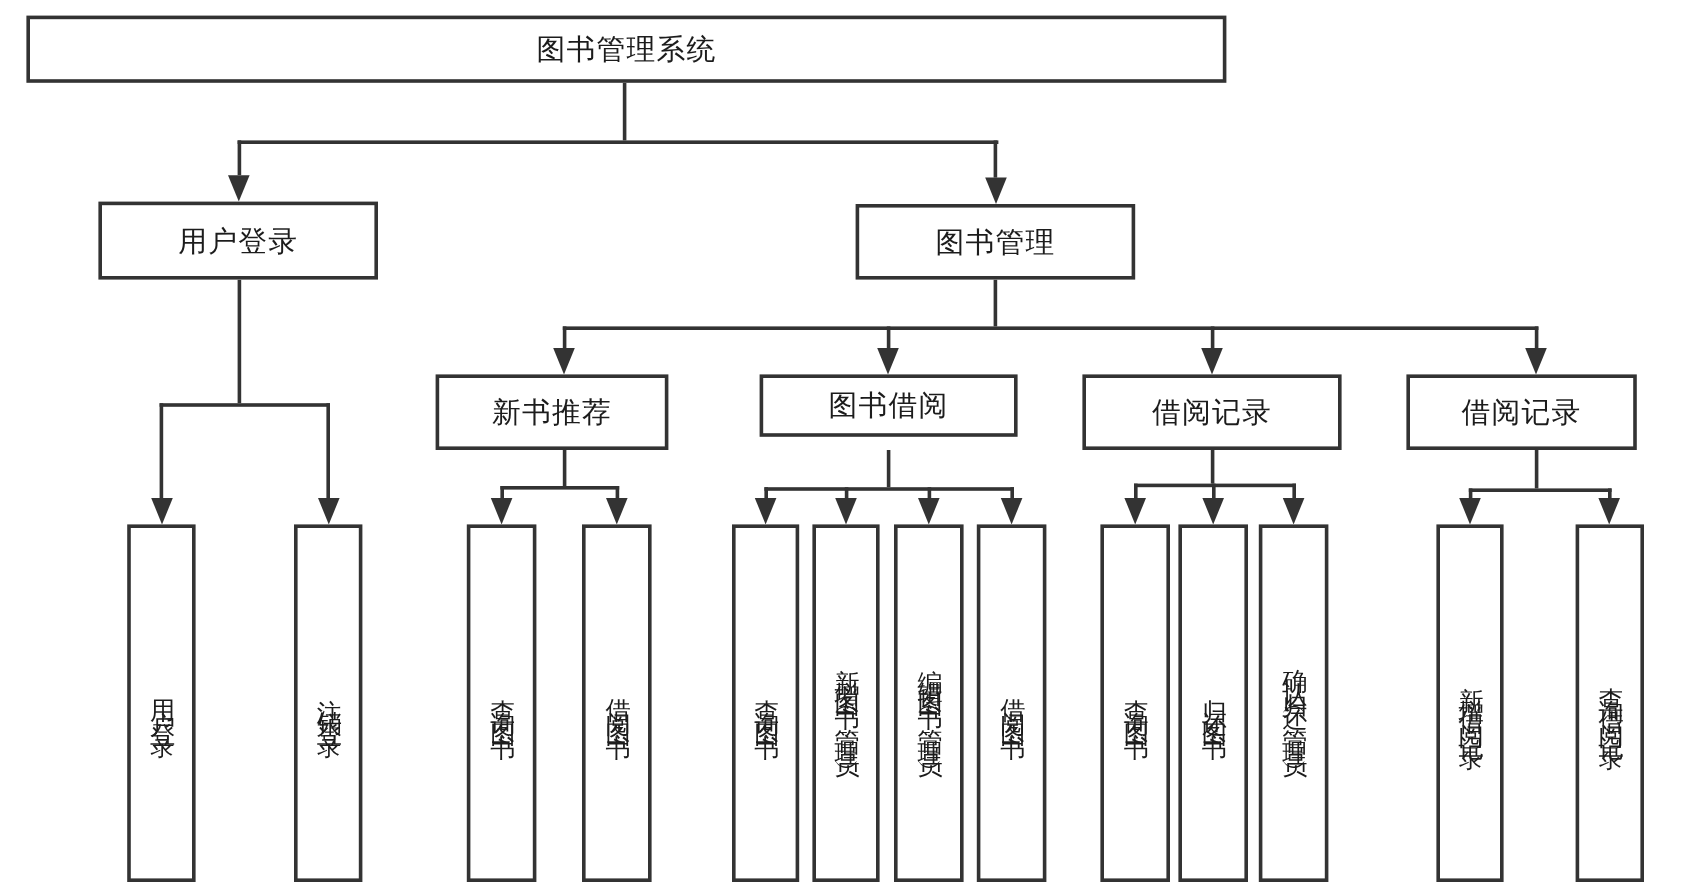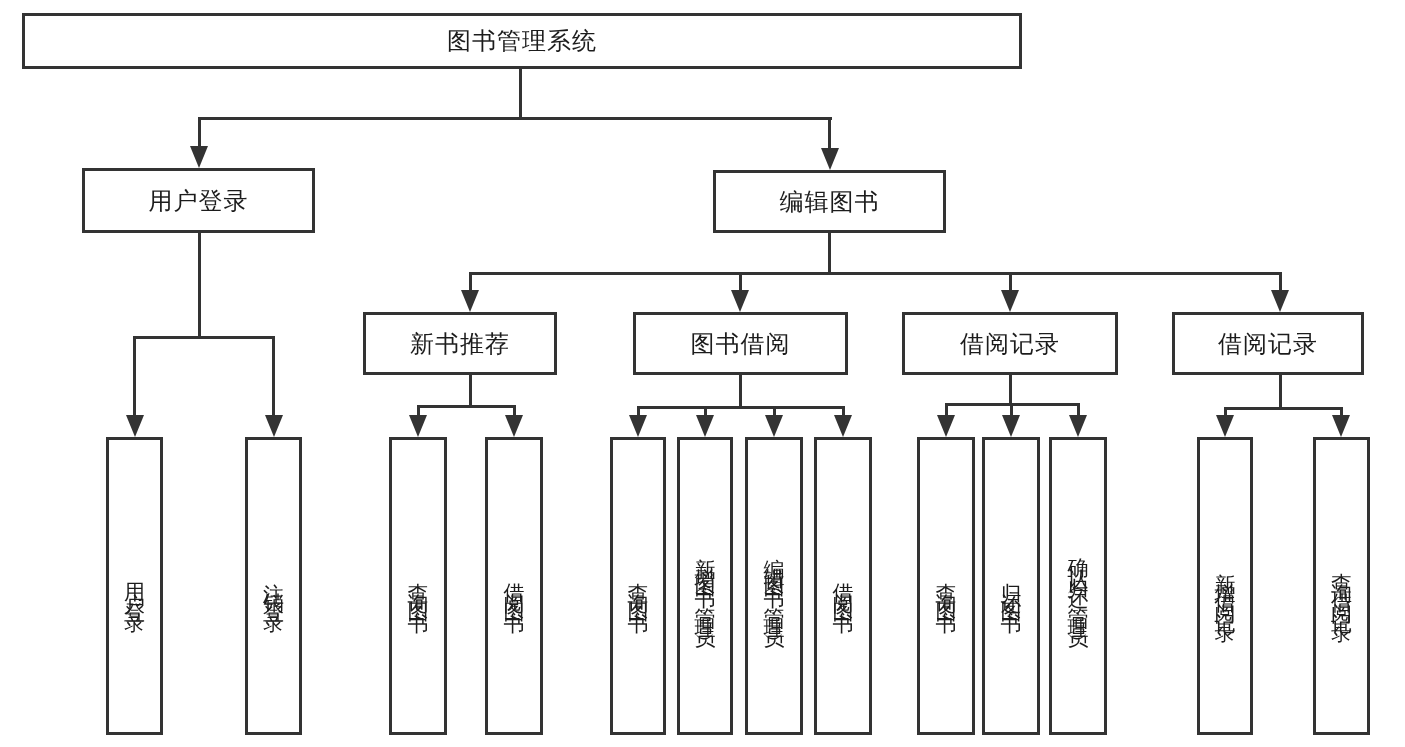--- a/index.html
+++ b/index.html
@@ -20,24 +20,24 @@
              color:rgba(155,155,155,0.9);z-index:5;white-space:nowrap;}
 </style>
 </head>
 <body>
 
 <div id="canvas">
 
   <div class="box hbox" style="left:22px;top:13px;width:1000px;height:56px">图书管理系统</div>
 
   <div class="box hbox" style="left:82px;top:168px;width:233px;height:65px">用户登录</div>
-  <div class="box hbox" style="left:713px;top:170px;width:233px;height:63px">编辑图书</div>
+  <div class="box hbox" style="left:713px;top:170px;width:233px;height:63px">图书管理</div>
 
   <div class="box hbox" style="left:363px;top:312px;width:194px;height:63px">新书推荐</div>
-  <div class="box hbox" style="left:633px;top:312px;width:215px;height:63px">图书借阅</div>
+  <div class="box hbox" style="left:633px;top:312px;width:215px;height:52px">图书借阅</div>
   <div class="box hbox" style="left:902px;top:312px;width:216px;height:63px">借阅记录</div>
   <div class="box hbox" style="left:1172px;top:312px;width:192px;height:63px">借阅记录</div>
 
   <div class="box vbox" style="left:106px;top:437px;width:57px;height:298px">
     <span class="vtext">用户登录</span>
     </div>
   <div class="box vbox" style="left:245px;top:437px;width:57px;height:298px">
     <span class="vtext">注销登录</span>
     </div>
 

